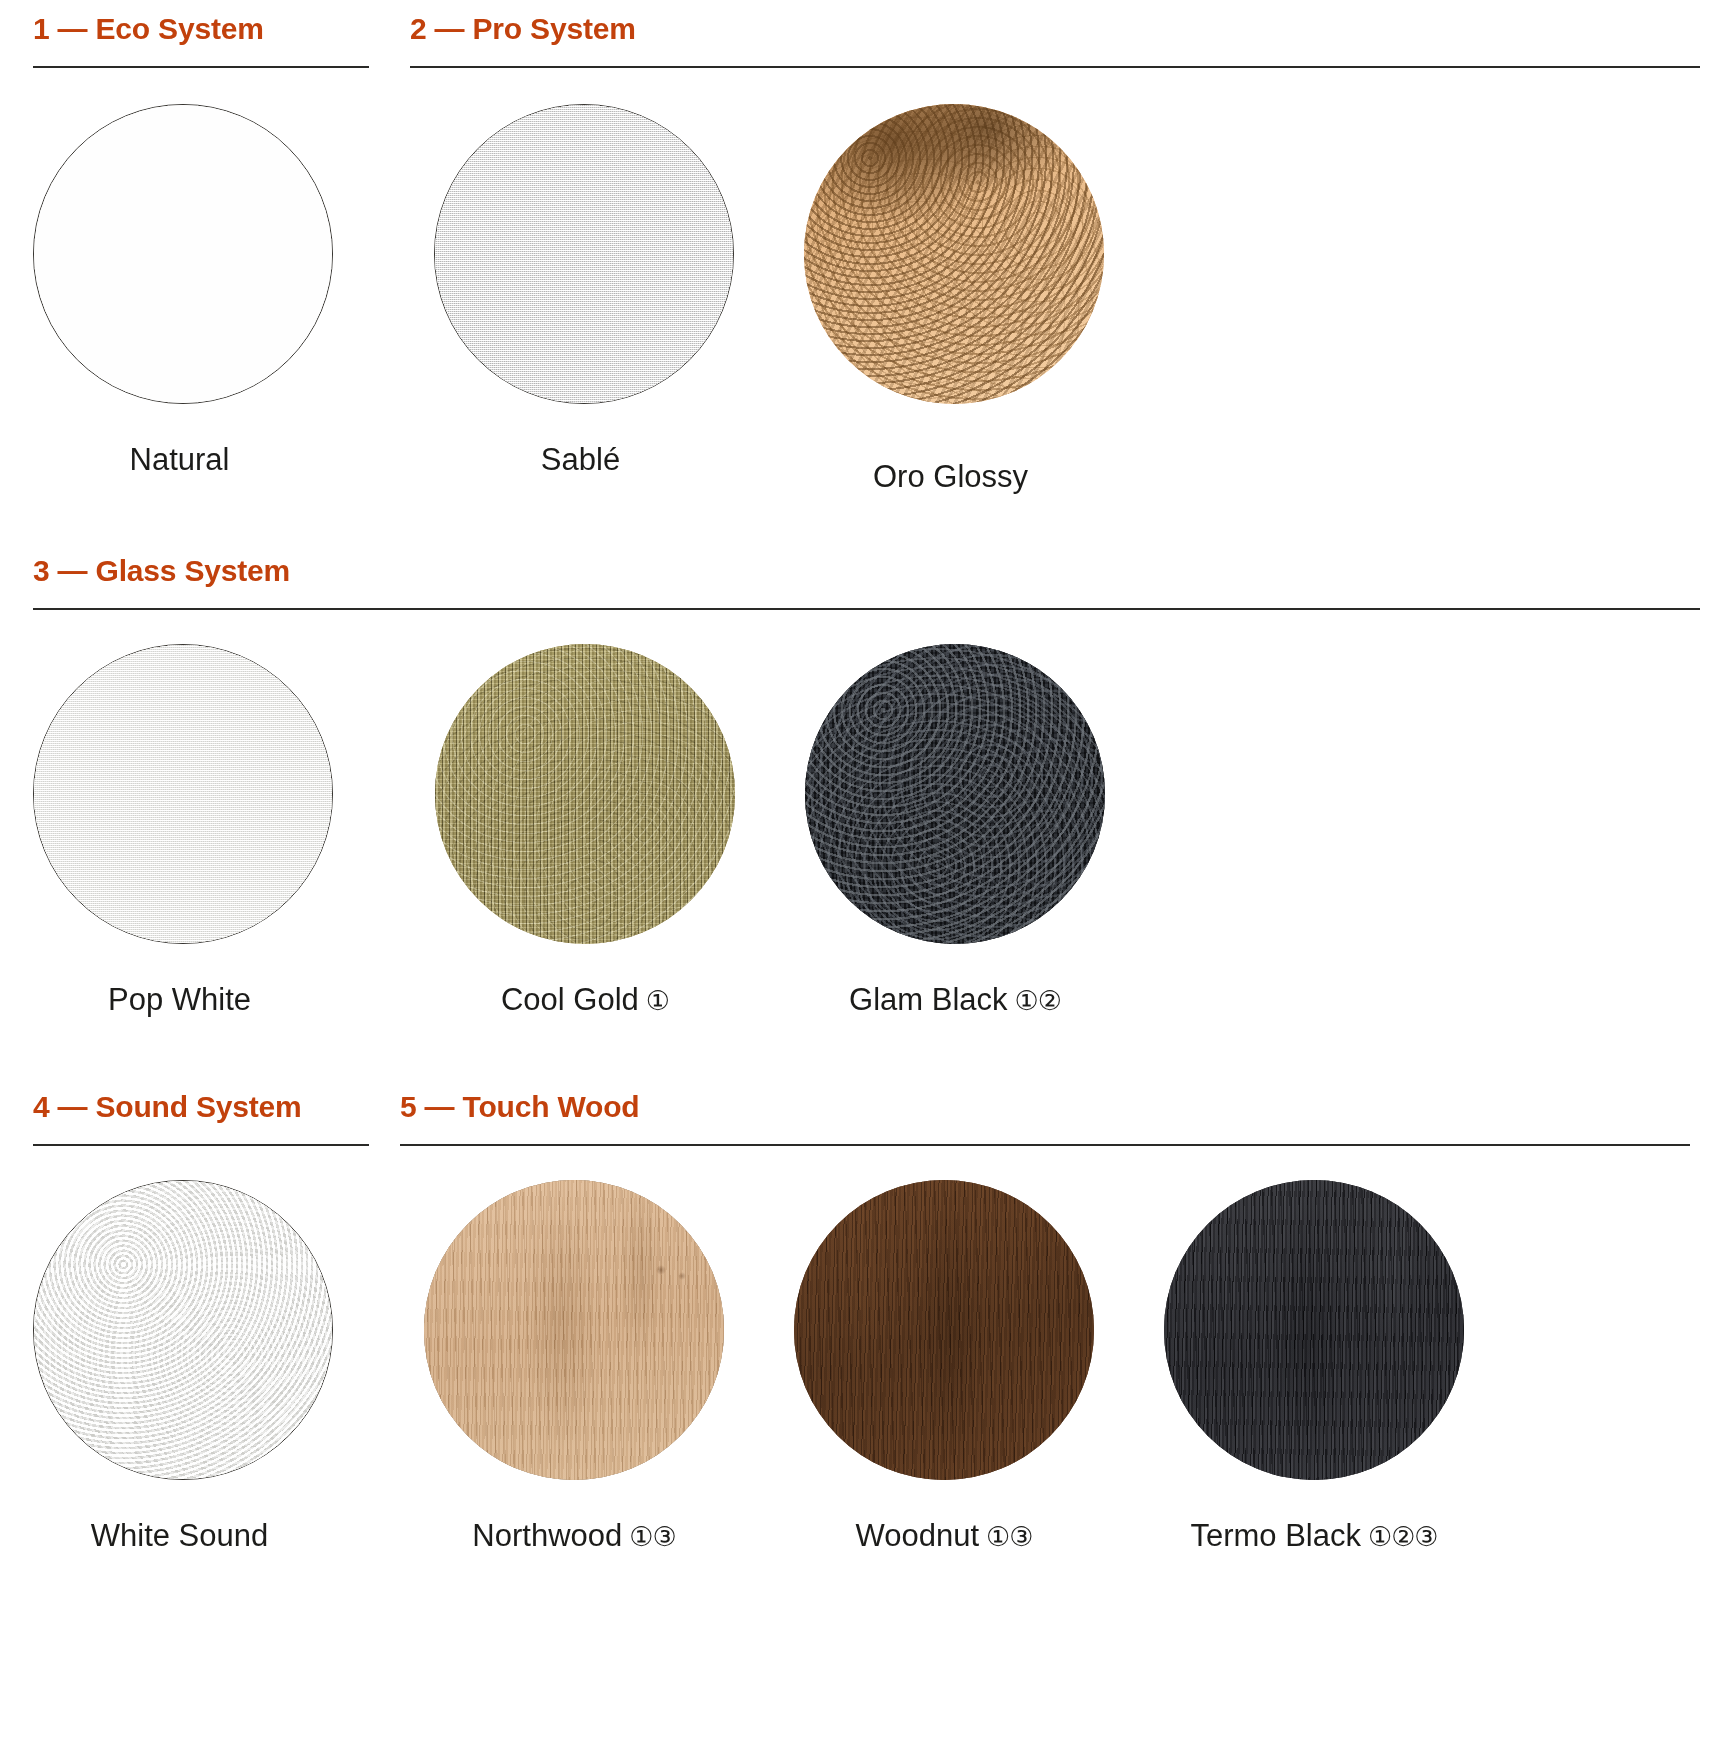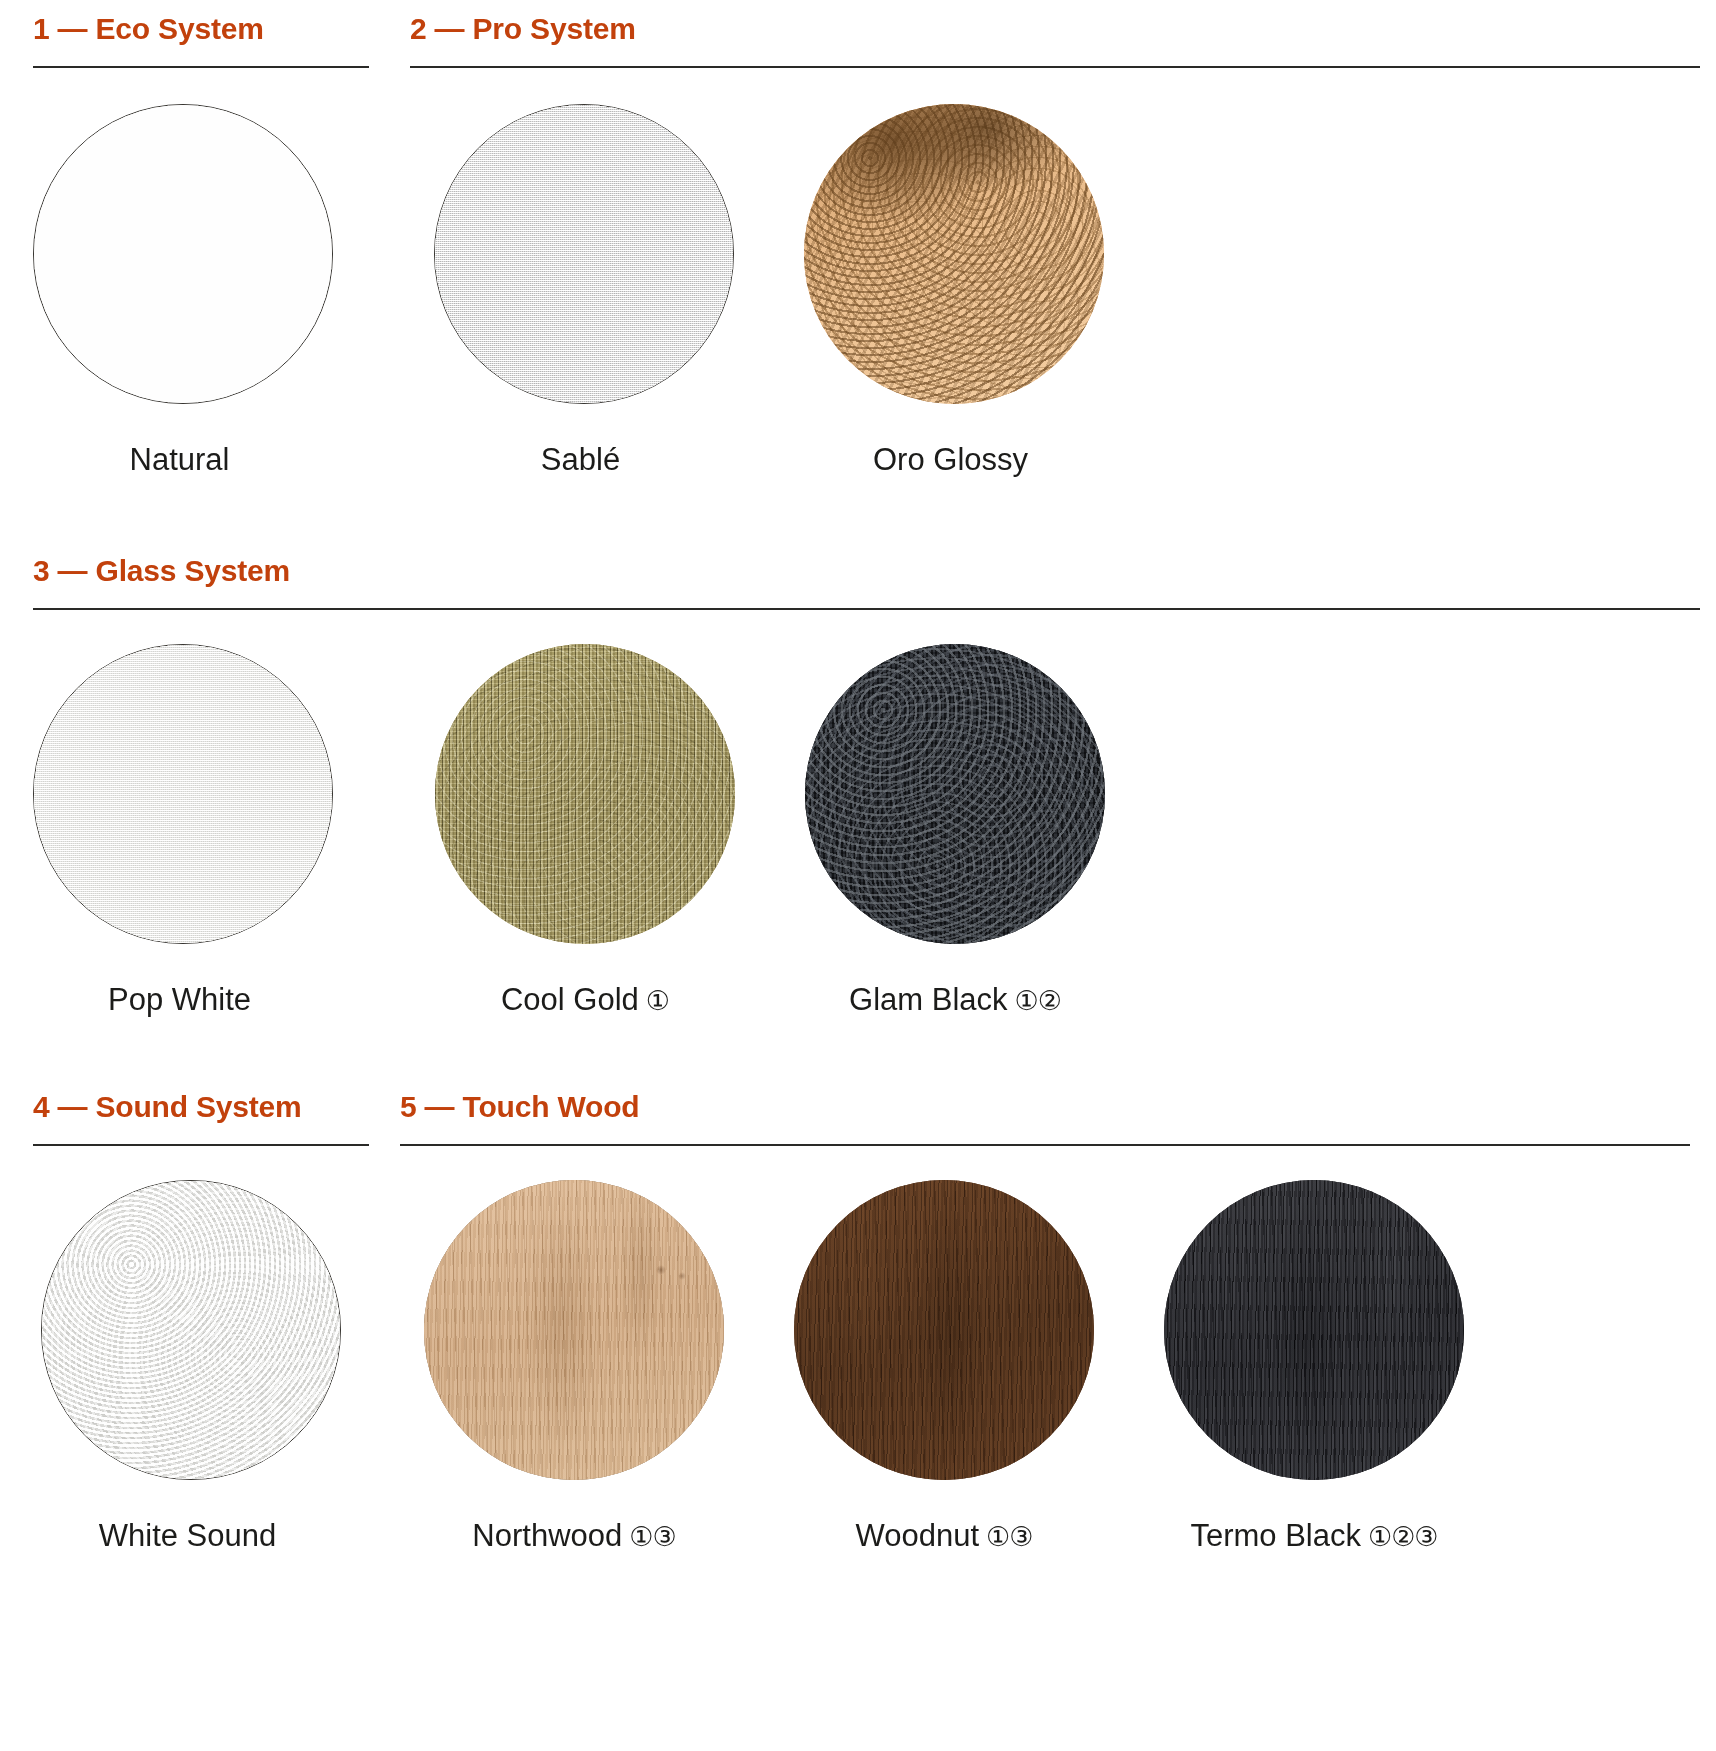--- a/index.html
+++ b/index.html
@@ -264,21 +264,21 @@
           <div class="disc-wrap">
             <div class="disc outline">
               <div class="tex t-sable"></div>
             </div>
           </div>
           <div class="caption">
             <span>Sablé</span><span class="marks"></span>
           </div>
         </div>
 
-        <div class="swatch" style="margin-left:14px;">
+        <div class="swatch" style="margin-left:14px;gap:17px;">
           <div class="disc-wrap">
             <div class="disc">
               <div class="tex t-oro"></div>
             </div>
           </div>
           <div class="caption">
             <span>Oro Glossy</span><span class="marks"></span>
           </div>
         </div>
 
@@ -328,21 +328,21 @@
 
       </div>
     </div>
   </div>
 
   <div class="section-row" style="position:absolute; left:0; top:1092px; width:1716px;">
 
     <div class="section" style="position:absolute; left:33px; top:0; width:336px;">
       <div class="section-head">4 — Sound System</div>
       <div class="section-rule"></div>
-      <div class="swatch-row" style="margin-top:34px; margin-left:-28px;justify-content:flex-end;">
+      <div class="swatch-row" style="margin-top:34px; margin-left:-28px;">
         <div class="swatch">
           <div class="disc-wrap">
             <div class="disc outline">
               <div class="tex t-whitesound"></div>
             </div>
           </div>
           <div class="caption">
             <span>White Sound</span><span class="marks"></span>
           </div>
         </div>

